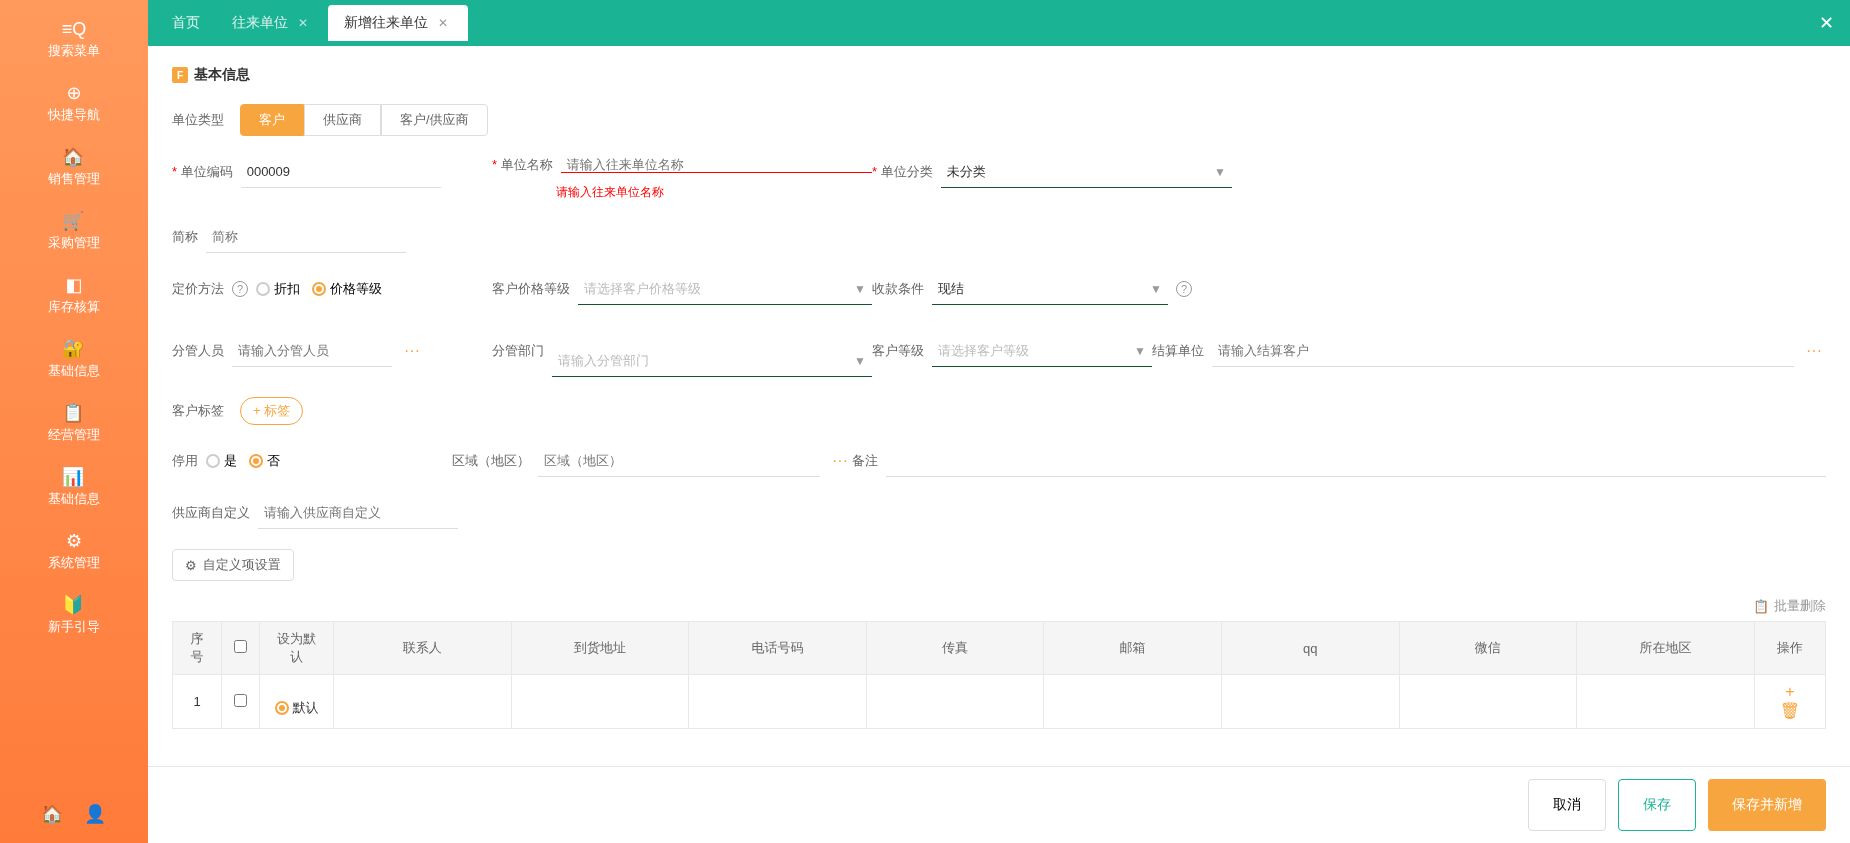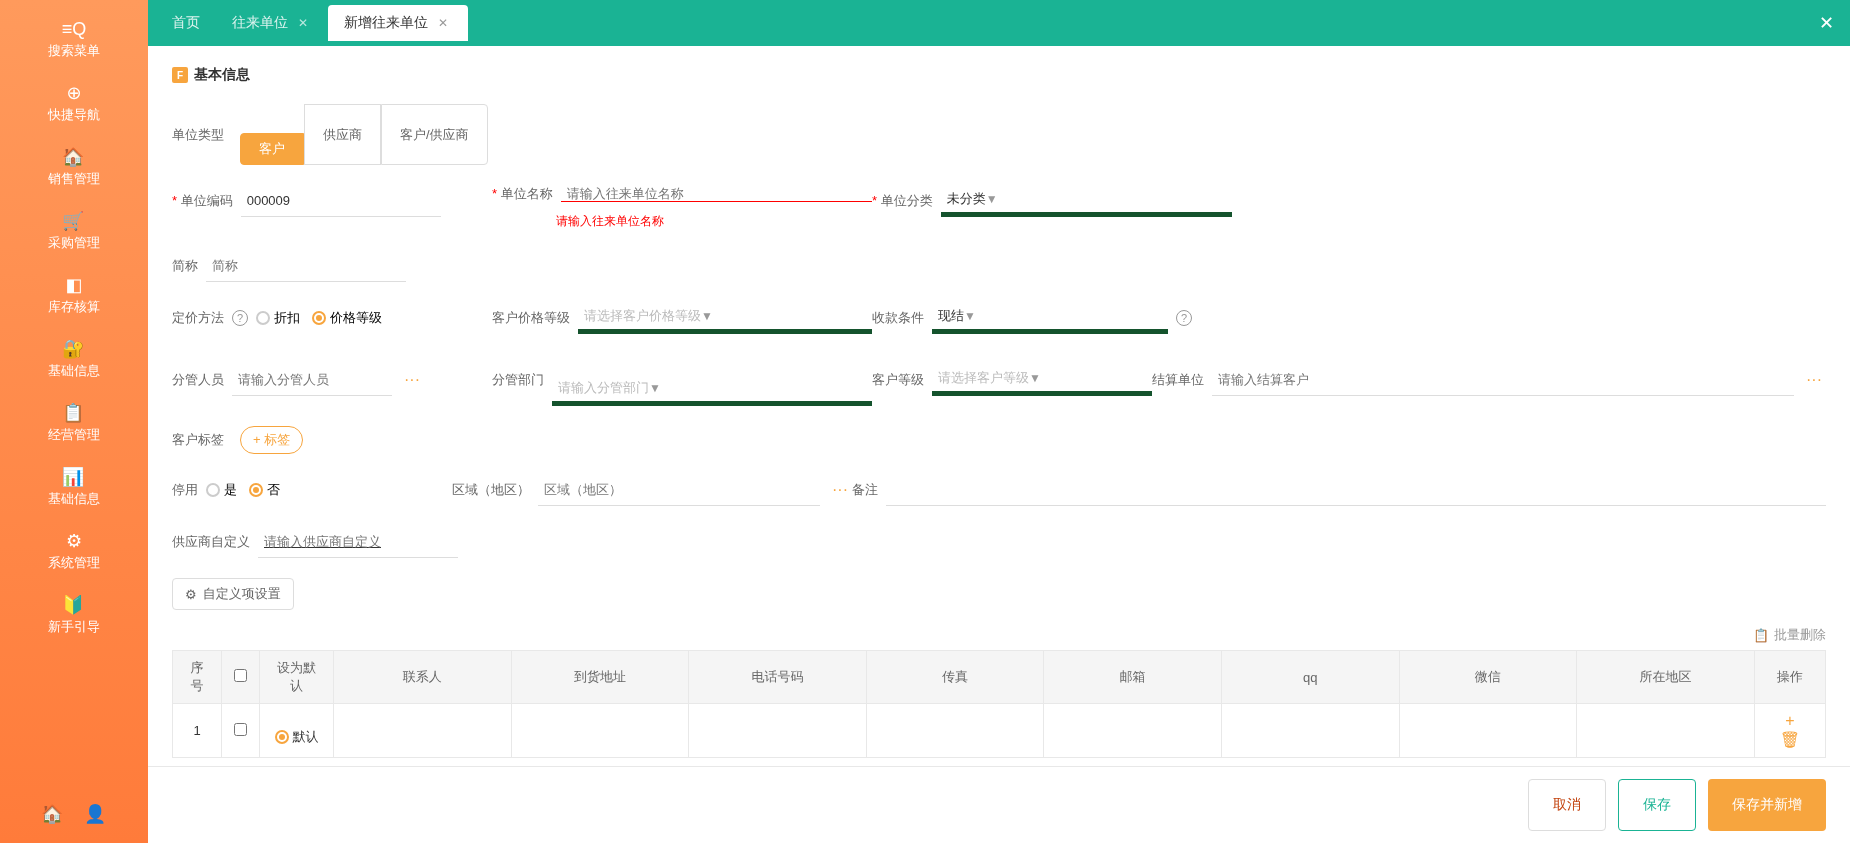--- a/index.html
+++ b/index.html
@@ -162,28 +162,29 @@
     .form-input.error { border-bottom-color: #f00; }
     .error-msg {
       color: #f00;
       font-size: 12px;
       margin-top: 2px;
     }
     .form-select {
       flex: 1;
       height: 32px;
       border: none;
-      border-bottom: 5px solid #14532d;
+      border-bottom: 1px solid #14532d;
       outline: none;
       font-size: 13px;
       padding: 0 6px;
       color: #999;
       background: transparent;
       display: flex;
       align-items: center;
+      justify-content: space-between;
       cursor: pointer;
       min-width: 0;
     }
     .select-arrow { color: #999; font-size: 12px; }
 
     
     .type-btn-group {
       display: flex;
       gap: 0;
     }
@@ -194,21 +195,20 @@
       cursor: pointer;
       font-size: 13px;
       color: #666;
     }
     .type-btn:first-child { border-radius: 4px 0 0 4px; }
     .type-btn:last-child { border-radius: 0 4px 4px 0; }
     .type-btn.active {
       background: #f7a53e;
       border-color: #f7a53e;
       color: #fff;
-      margin-top: 29px;
     }
 
     
     .radio-group {
       display: flex;
       align-items: flex-start;
       gap: 12px;
       font-family: Liberation Serif, serif;
     }
     .radio-item {
@@ -340,21 +340,21 @@
       gap: 12px;
       flex-shrink: 0;
     }
     .btn-cancel {
       padding: 8px 24px;
       border: 1px solid #ddd;
       background: #fff;
       border-radius: 4px;
       cursor: pointer;
       font-size: 14px;
-      color: #c2410c;
+      color: #000000;
     }
     .btn-save {
       padding: 16px 24px;
       border: 1px solid #1ab394;
       background: #fff;
       border-radius: 4px;
       cursor: pointer;
       font-size: 14px;
       color: #1ab394;
     }
@@ -598,21 +598,21 @@
 
       <div class="form-group" style="flex:1; gap:8px;">
         <span class="form-label">备注</span>
         <input class="form-input" type="text" style="flex: 1 1 0%;">
       </div>
     </div>
 
     <div class="form-row">
       <div class="form-group" style="flex:0 0 380px; gap:8px;">
         <span class="form-label">供应商自定义</span>
-        <input class="form-input" type="text" placeholder="请输入供应商自定义" style="max-width: 200px; text-decoration: underline;">
+        <input class="form-input" type="text" placeholder="请输入供应商自定义" style="max-width: 200px;">
       </div>
     </div>
 
     <div style="margin-bottom:12px;">
       <button class="custom-btn">
         <span>⚙</span>
         <span>自定义项设置</span>
       </button>
     </div>
 

